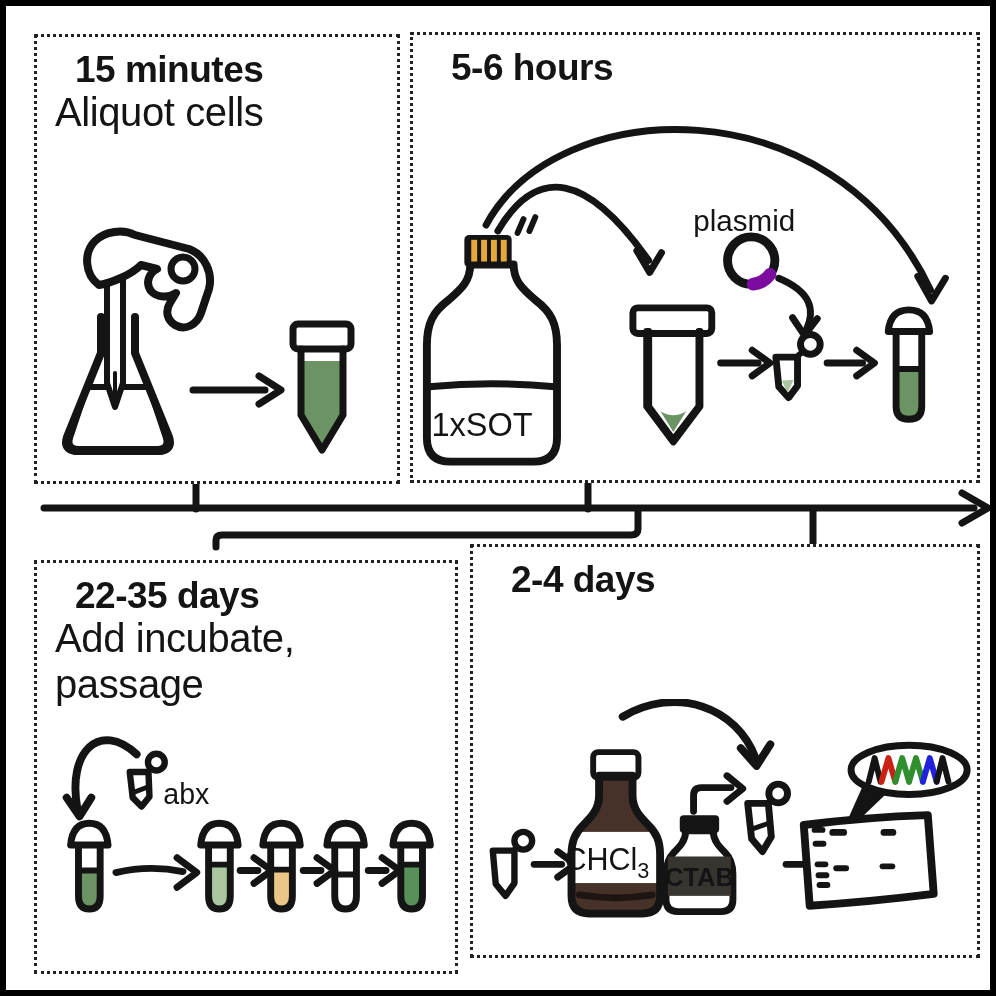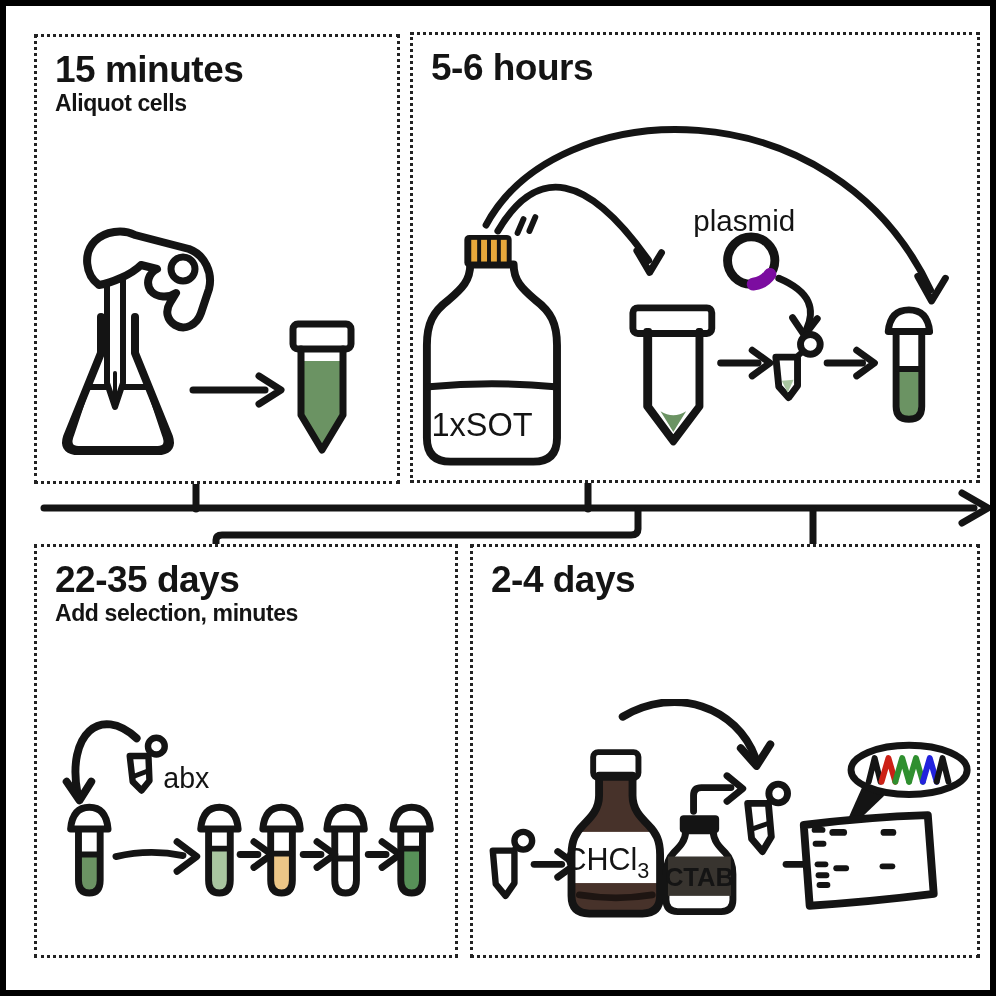--- a/index.html
+++ b/index.html
@@ -7,24 +7,24 @@
     position:relative;width:996px;height:996px;box-sizing:border-box;
     border:6px solid #000;background:#fff;overflow:hidden;
     font-family:"Liberation Sans", sans-serif;color:#141414;
   }
   .panel{
     position:absolute;box-sizing:border-box;background:#fff;
     border:3px dotted #222;padding:12px 18px;z-index:2;
   }
   .p1{left:28px;top:28px;width:366px;height:450px;}
   .p2{left:404px;top:26px;width:570px;height:451px;}
-  .p3{left:28px;top:538px;width:424px;height:414px;}
+  .p3{left:28px;top:554px;width:424px;height:414px;}
   .p4{left:464px;top:538px;width:510px;height:414px;}
-  .duration{font-size:37px;font-weight:700;line-height:1.12;letter-spacing:-0.5px;}
-  .desc{font-size:23px;font-weight:700;line-height:1.13;letter-spacing:-0.4px;white-space:pre-line;}
+  .duration{font-size:37px;font-weight:700;line-height:1.12;letter-spacing:-0.5px;margin-left:20px;}
+  .desc{font-size:40px;font-weight:400;line-height:1.13;letter-spacing:-0.4px;white-space:pre-line;}
   .art{position:absolute;left:6px;bottom:4px;}
   .tl{position:absolute;left:0;top:0;width:996px;height:996px;z-index:1;}
   
   .s{stroke:#141414;fill:none;stroke-linecap:round;stroke-linejoin:round;}
   .fw{fill:#ffffff;stroke:#141414;stroke-linejoin:round;stroke-linecap:round;}
   .ink{fill:#141414;}
   text{font-family:"Liberation Sans", sans-serif;fill:#141414;}
   .lbl34{font-size:33px;}
   .lbl30{font-size:30px;}
   .lbl29{font-size:29px;}
@@ -145,21 +145,21 @@
         <path d="M487,250 L507,250 L507,288 Q507,299 497,299 Q487,299 487,288 Z" fill="#6b9363"></path>
         <path class="s" stroke-width="7" d="M484,214 L484,288 Q484,301 497,301 Q510,301 510,288 L510,214"></path>
         <path class="fw" stroke-width="7" d="M476,212 Q478,190 497,190 Q516,190 518,212 Z"></path>
         <path class="s" stroke-width="6" d="M486,250 H508"></path>
       </g>
     </svg>
   </div>
 
   <div class="panel p3">
     <div class="duration">22-35 days</div>
-    <div class="desc">Add selection, minutes</div>
+    <div class="desc">Add incubate, passage</div>
     <svg class="art" width="412" height="252" viewBox="0 0 418 252">
 
       <g class="s" stroke-width="8">
         <path d="M95,38 C58,4 24,34 35,94"></path>
         <path d="M24,82 L37,101 L49,82"></path>
       </g>
 
       <g>
         <path class="fw" stroke-width="6.5" d="M88,56 L91,82 L100,91 L108,81 L107,56 Z"></path>
         <path class="s" stroke-width="5" d="M91,77 L107,71"></path>

